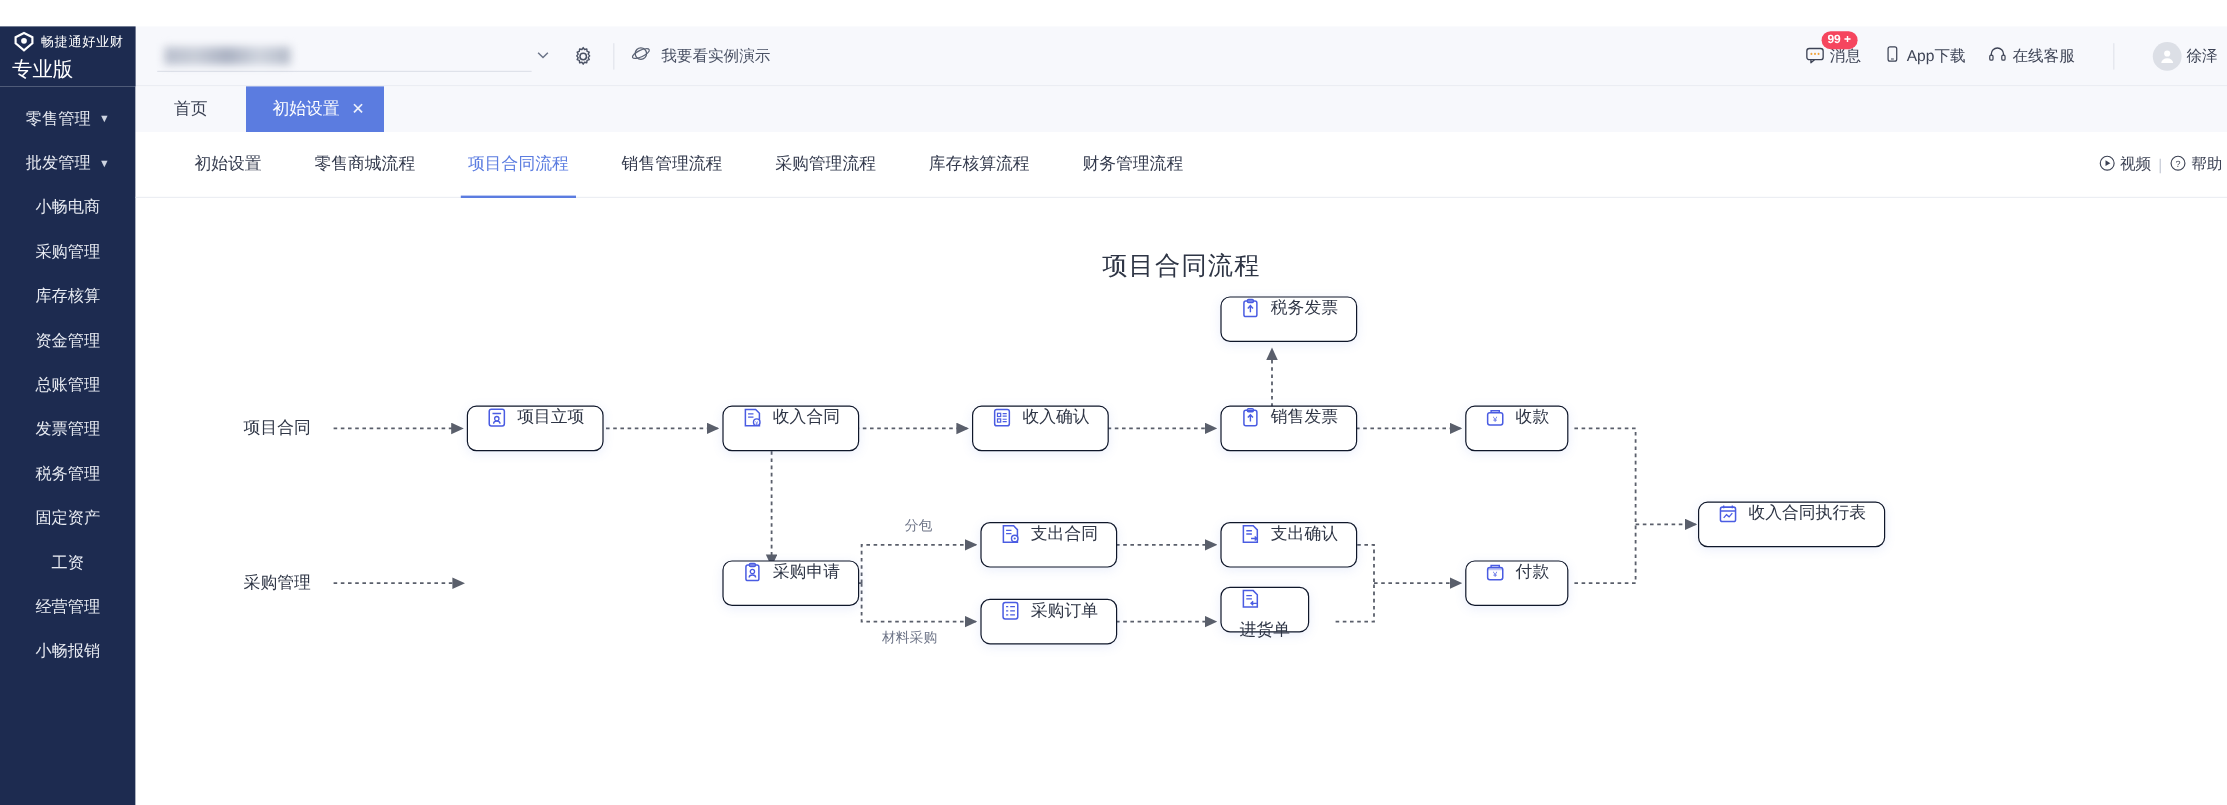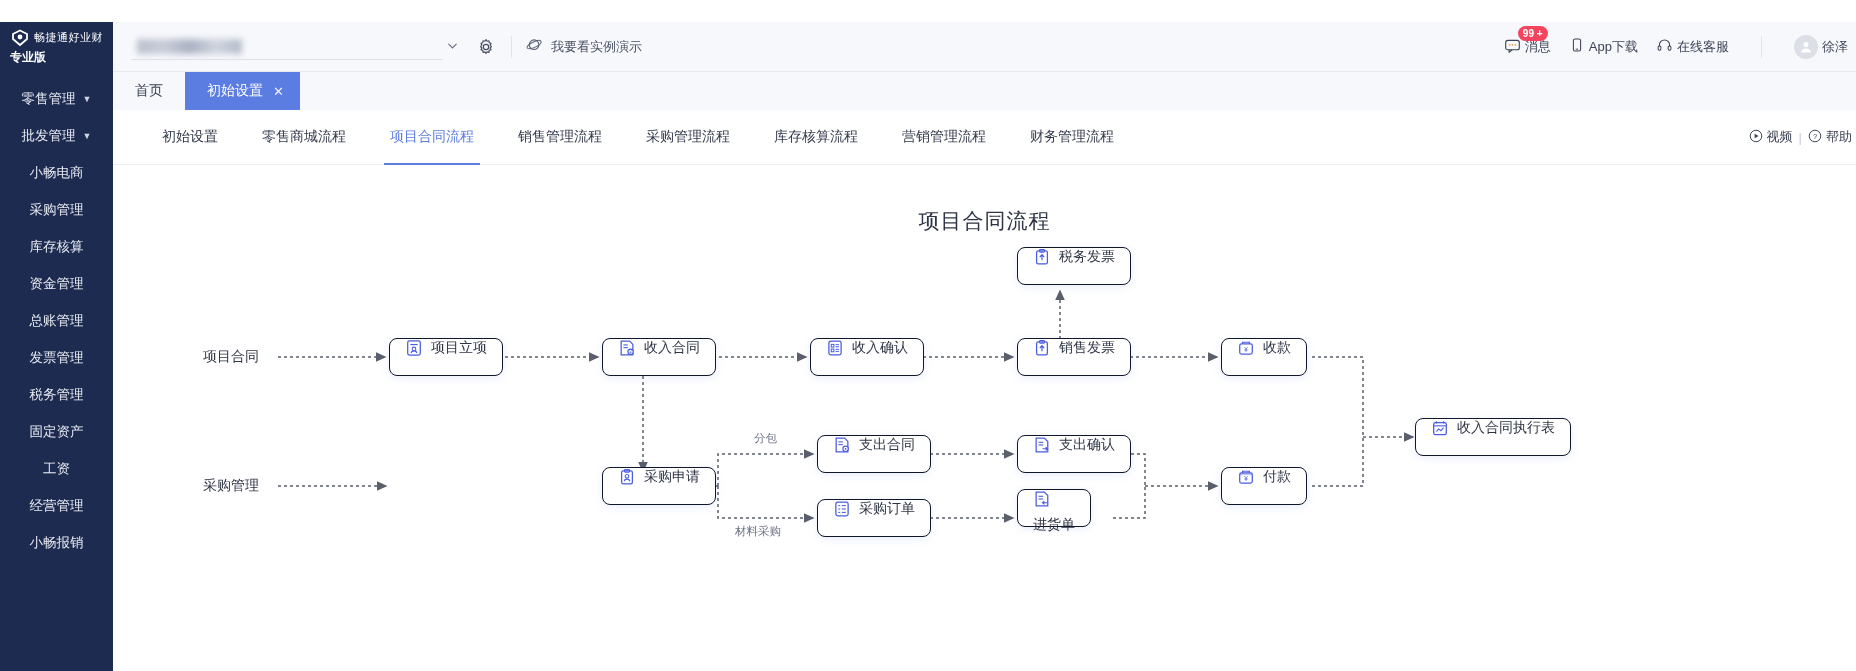--- a/index.html
+++ b/index.html
@@ -29,21 +29,21 @@
   .logo-row { display: flex; align-items: center; gap: 4px; }
   .logo-mark {
     width: 20px; height: 20px; flex: none;
     display: inline-flex; align-items: center; justify-content: center;
   }
   .logo-text {
     color: #ffffff; font-size: 11px; letter-spacing: .5px;
     white-space: nowrap; font-weight: 500;
   }
   .logo-pro {
-    color: #ffffff; font-size: 12px; font-weight: 700;
+    color: #ffffff; font-size: 17px; font-weight: 400;
     margin-top: 1px;
   }
 
   .search-area {
     display: flex; align-items: center;
     margin-left: 18px; width: 330px;
     position: relative; height: 34px;
   }
   .search-input-fake {
     flex: 1; height: 26px;
@@ -98,21 +98,21 @@
   .side-item .caret { font-size: 9px; color: #cdd3e0; }
 
   
   .tabstrip {
     position: absolute; left: 113px; top: 72px;
     width: 1743px; height: 38px;
     background: #f7f8fc;
     display: flex; align-items: flex-end;
   }
   .tab-home {
-    font-size: 14px; color: #3d4355; padding: 0 22px;
+    font-size: 14px; color: #3d4355; padding: 0 32px;
     height: 38px; display: flex; align-items: center; cursor: pointer;
   }
   .tab-active {
     background: #5b7ce0; color: #fff; font-size: 14px;
     height: 38px; padding: 0 16px 0 22px;
     display: flex; align-items: center; gap: 10px; cursor: pointer;
   }
   .tab-close { font-size: 13px; opacity: .9; cursor: pointer; }
 
   
@@ -345,23 +345,20 @@
       <div class="subnav-item">
           <span>销售管理流程</span>
         </div>
       <div class="subnav-item">
           <span>采购管理流程</span>
         </div>
       <div class="subnav-item">
           <span>库存核算流程</span>
         </div>
       <div class="subnav-item">
-          <span>营销管理流程</span>
-        </div>
-      <div class="subnav-item">
           <span>财务管理流程</span>
         </div>
 
       <div class="subnav-right">
         <div class="snr-link">
           <span>
             <svg width="14" height="14" viewBox="0 0 16 16">
               <circle cx="8" cy="8" r="6.6" fill="none" stroke="#3d4355" stroke-width="1.1"></circle>
               <path d="M6.4 5.3 L11 8 L6.4 10.7 Z" fill="#3d4355"></path>
             </svg>

